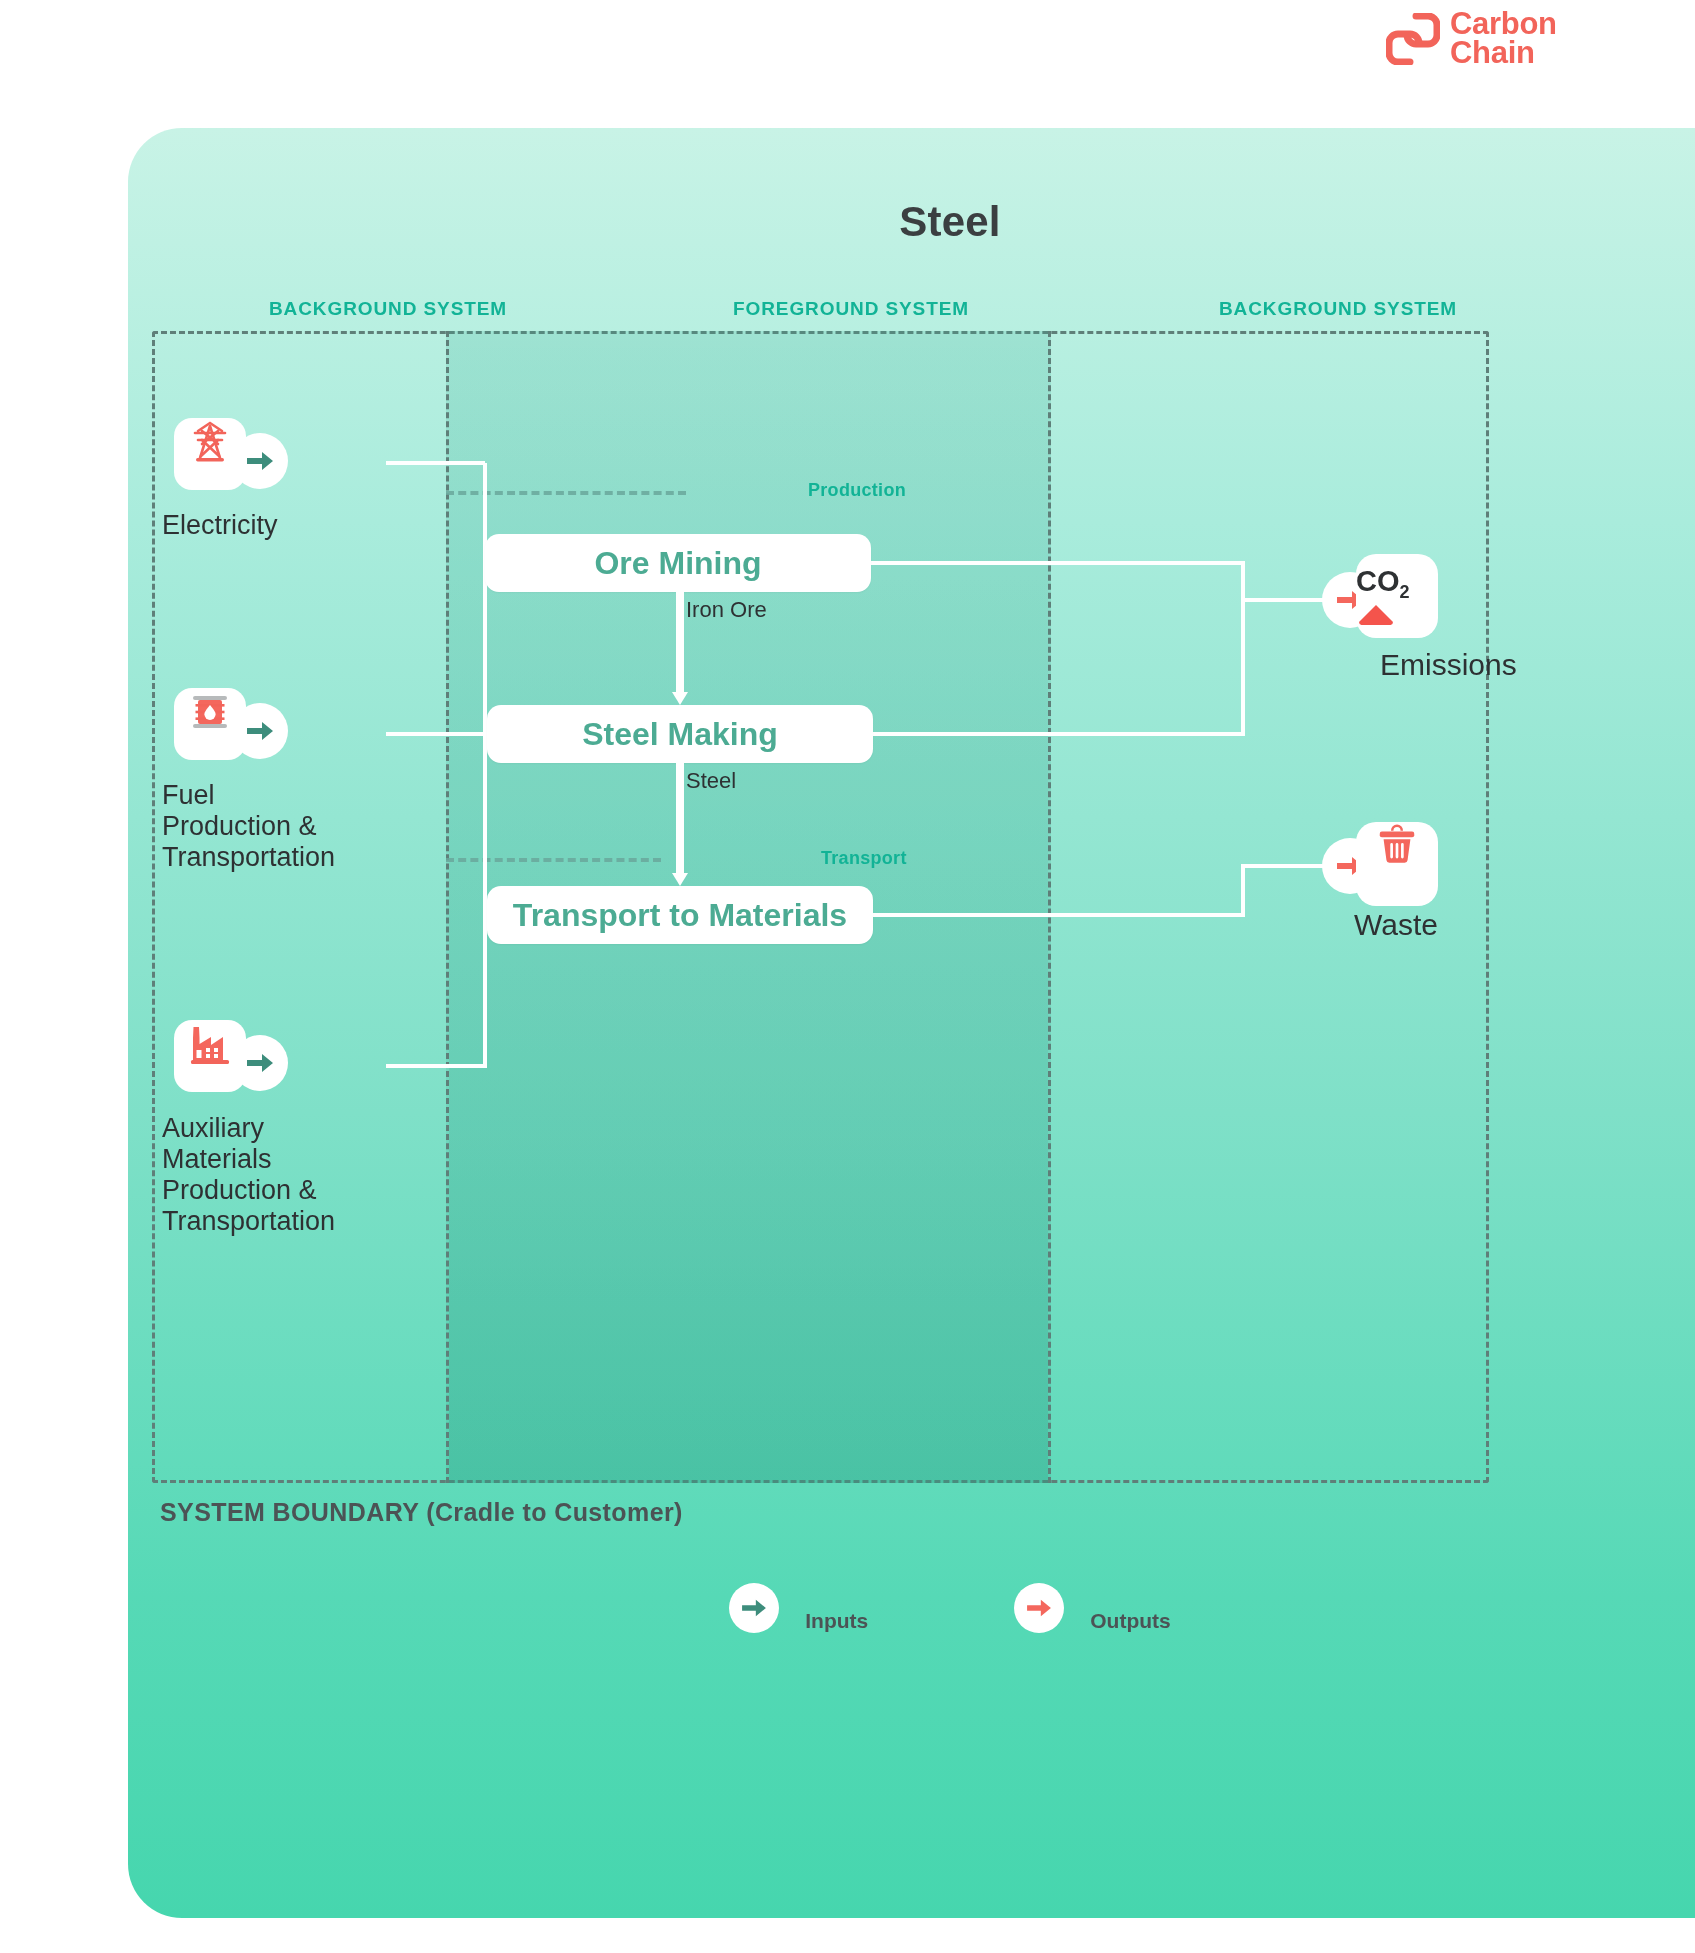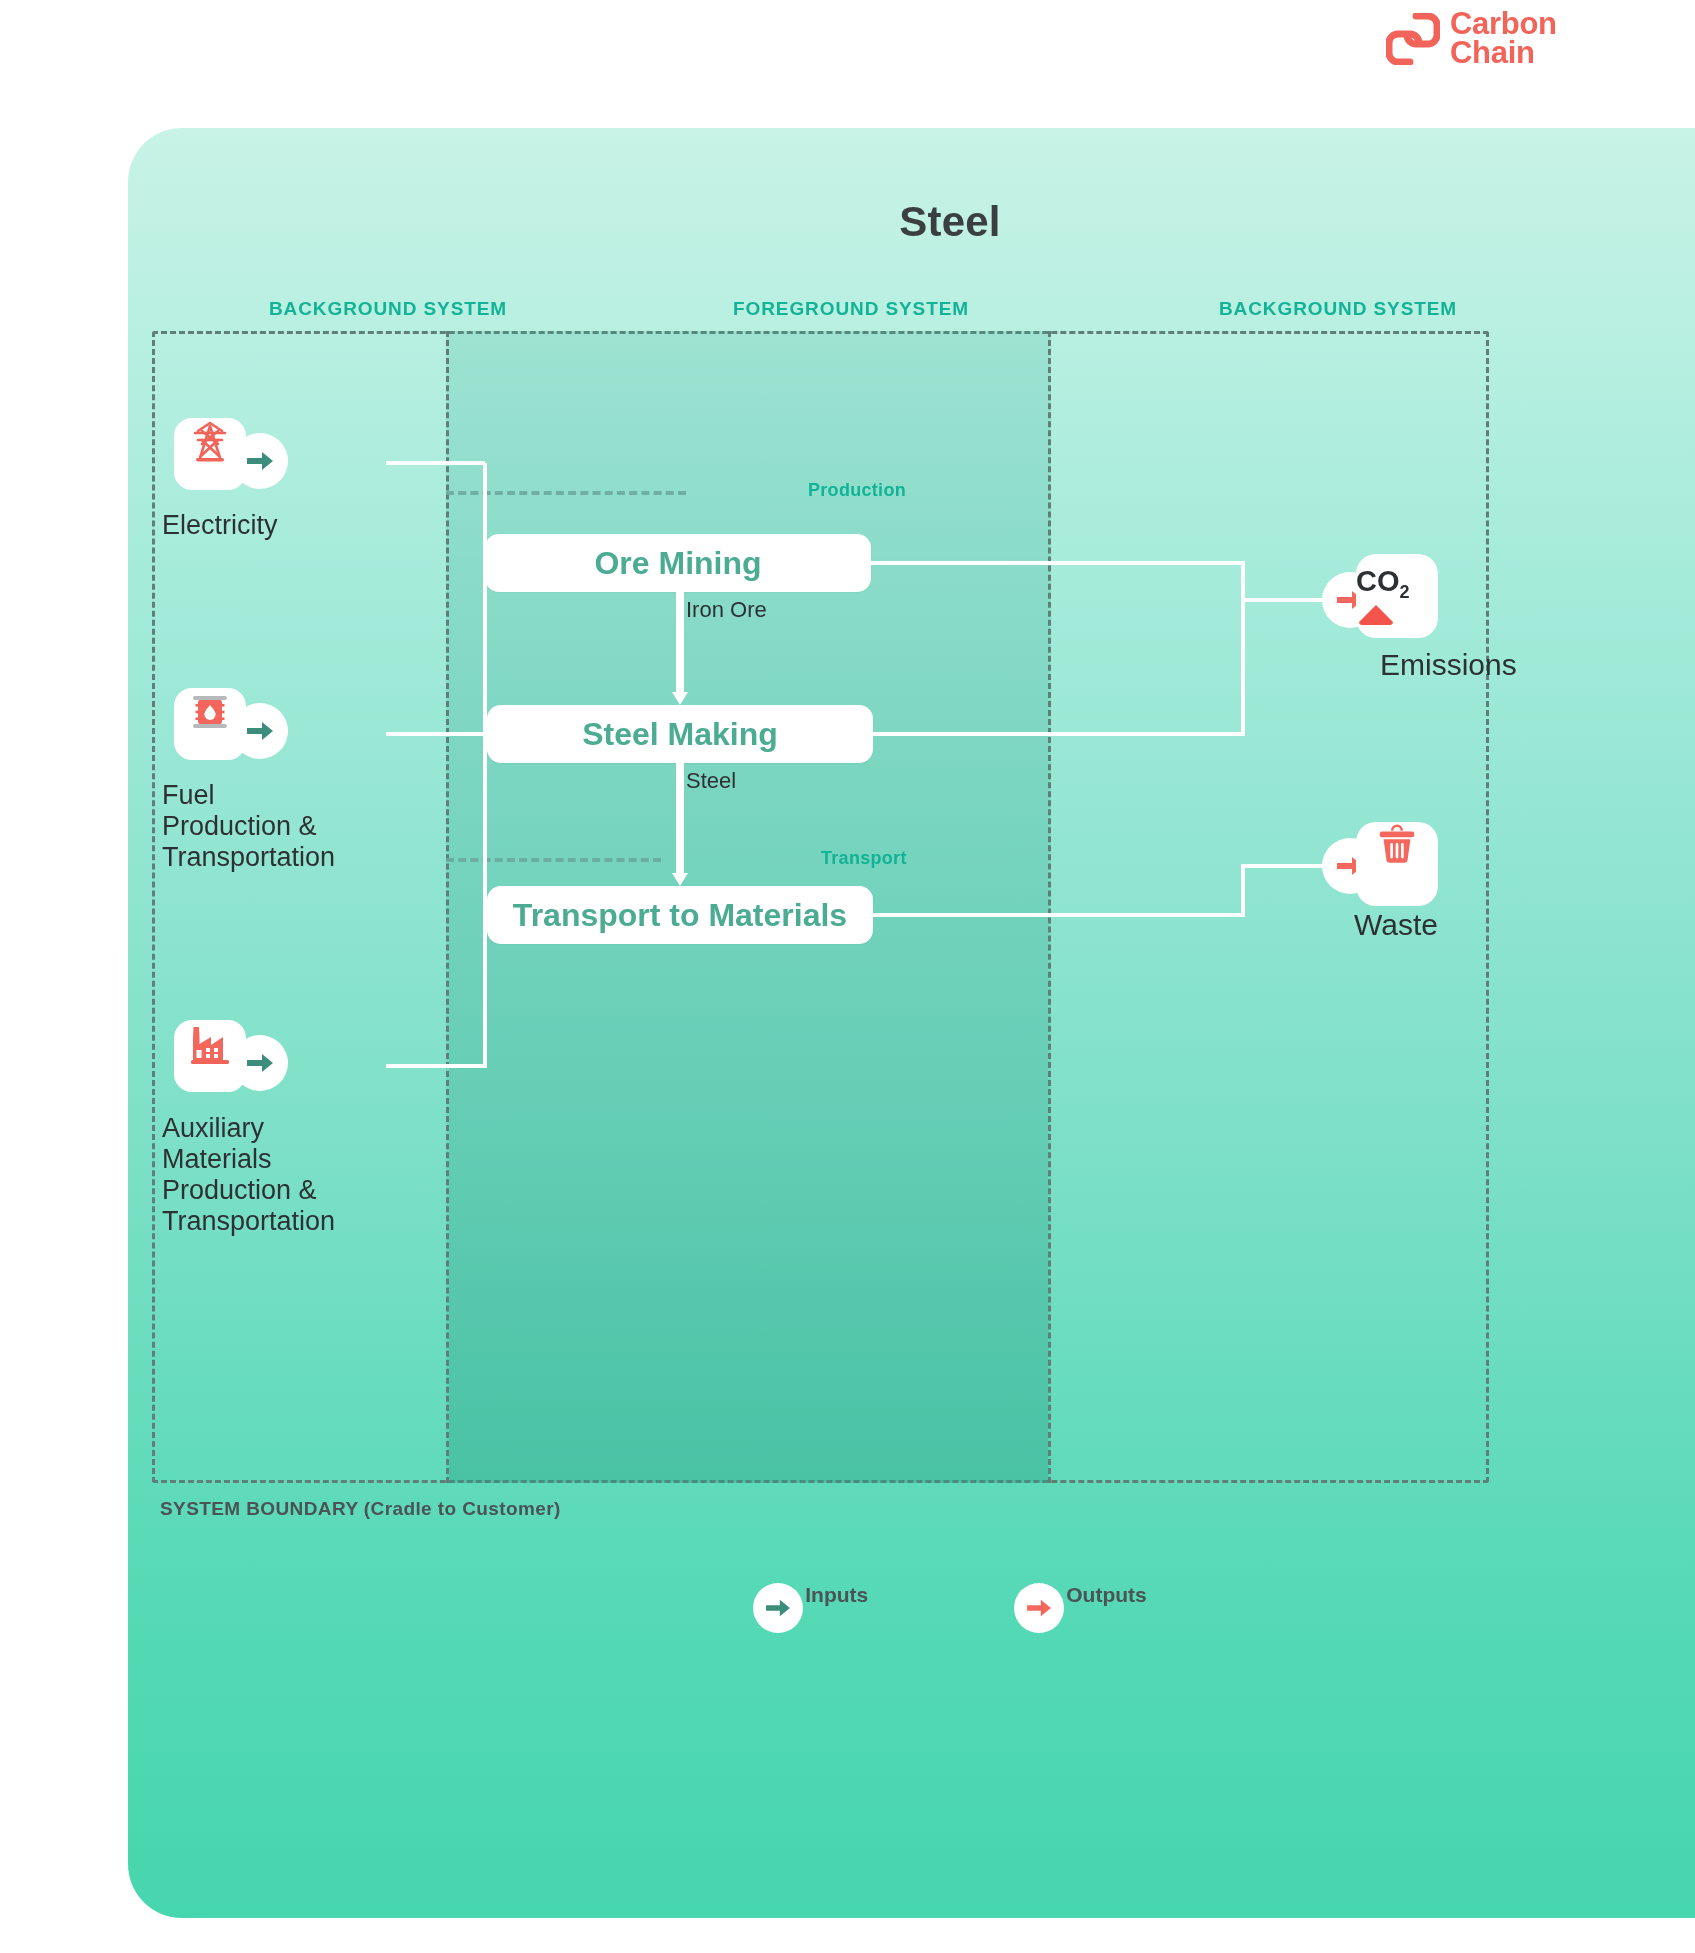--- a/index.html
+++ b/index.html
@@ -18,21 +18,21 @@
 
   
   .colcap{position:absolute;font-size:19px;font-weight:bold;letter-spacing:0.9px;color:#12b396;white-space:nowrap;}
   #cap-bg-left{left:50px;top:170px;width:420px;text-align:center;}
   #cap-fg{left:423px;top:170px;width:600px;text-align:center;}
   #cap-bg-right{left:1000px;top:170px;width:420px;text-align:center;}
 
   
   #boundary{position:absolute;left:24px;top:203px;width:1337px;height:1152px;
             border:3px dashed #5f7f79;border-radius:3px;box-sizing:border-box;}
-  #boundary-label{position:absolute;left:32px;top:1370px;font-size:19px;font-weight:bold;letter-spacing:0.4px;color:#4c5355;}
+  #boundary-label{position:absolute;left:32px;top:1370px;font-size:25px;font-weight:bold;letter-spacing:0.4px;color:#4c5355;}
 
   
   #fg-panel{position:absolute;left:318px;top:203px;width:605px;height:1152px;background:rgba(56,176,150,0.20);
             border-left:3px dashed #5f7f79;border-right:3px dashed #5f7f79;box-sizing:border-box;}
   
   #fg-panel:after{content:"";position:absolute;inset:0;background:linear-gradient(180deg,rgba(45,170,140,0) 0%,rgba(40,160,132,0.16) 70%,rgba(35,150,124,0.26) 100%);pointer-events:none;}
 
   
   .stage-sep{position:absolute;height:0;border-top:4px dashed #6aa89c;opacity:.85;}
   #sep-production{left:318px;top:363px;width:240px;}
@@ -58,21 +58,21 @@
   .flowlabel{position:absolute;font-size:22px;color:#2e3133;}
 
   
   .item{position:absolute;}
   .tile{position:absolute;width:72px;height:72px;background:#fff;border-radius:18px;display:flex;align-items:flex-start;justify-content:center;}
   .arrowbub{position:absolute;width:56px;height:56px;background:#fff;border-radius:50%;display:flex;align-items:center;justify-content:center;}
   .caption{position:absolute;font-size:27px;color:#2e3133;line-height:1.15;white-space:pre-line;}
 
   
   #legend{position:absolute;left:0;top:1455px;width:100%;display:flex;justify-content:center;gap:146px;}
-  .leg{display:flex;align-items:flex-start;gap:2px;}
+  .leg{display:flex;align-items:flex-end;gap:26px;}
   .legbub{width:50px;height:50px;border-radius:50%;background:#fff;display:flex;align-items:center;justify-content:center;}
   .legtxt{font-size:21px;font-weight:bold;color:#4c5355;}
 </style>
 </head>
 <body>
 
 <div id="brand">
   <span class="mark">
     <svg viewBox="0 0 54 52" width="54" height="52" aria-hidden="true">
       <path d="M30 3h12a9 9 0 0 1 9 9v10a9 9 0 0 1-9 9H30a9 9 0 0 1-9-9" fill="none" stroke="#F2645A" stroke-width="7" stroke-linecap="round"></path>

